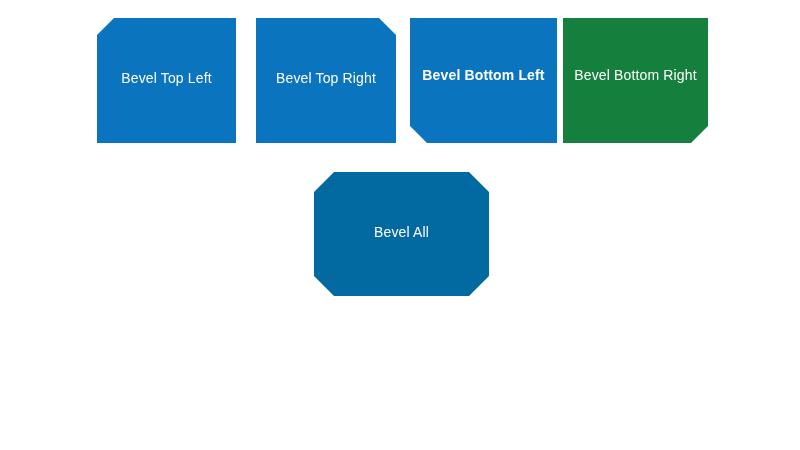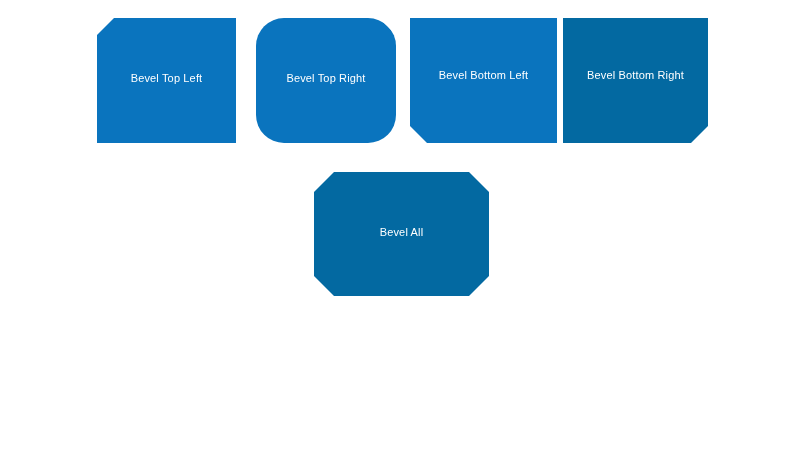--- a/index.html
+++ b/index.html
@@ -30,21 +30,21 @@
     color: #ffffff;
     display: flex;
     align-items: center;
     justify-content: center;
     text-align: center;
     box-sizing: border-box;
     user-select: none;
   }
 
   .bevel-label {
-    font-size: 11px;
+    font-size: 14px;
     line-height: 13px;
     letter-spacing: 0.15px;
     color: #ffffff;
     font-family: "Liberation Sans", sans-serif;
     white-space: nowrap;
   }
 
   
   #box-bevel-top-left {
     left: 97px;
@@ -54,21 +54,20 @@
     clip-path: polygon(17px 0, 100% 0, 100% 100%, 0 100%, 0 17px);
   }
   #box-bevel-top-left .bevel-label { transform: translateY(-2px); }
 
   #box-bevel-top-right {
     left: 256px;
     top: 18px;
     width: 140px;
     height: 125px;
     clip-path: polygon(0 0, calc(100% - 17px) 0, 100% 17px, 100% 100%, 0 100%);
-    border-radius: 28px;
   }
   #box-bevel-top-right .bevel-label { transform: translateY(-2px); }
 
   #box-bevel-bottom-left {
     left: 410px;
     top: 18px;
     width: 147px;
     height: 125px;
     clip-path: polygon(0 0, 100% 0, 100% 100%, 17px 100%, 0 calc(100% - 17px));
   }
@@ -108,25 +107,25 @@
 <div id="stage">
 
   <div class="bevel-box" id="box-bevel-top-left" style="background: rgb(10, 116, 190);">
     <span class="bevel-label" style="color: rgb(255, 255, 255);">Bevel Top Left</span>
   </div>
 
   <div class="bevel-box" id="box-bevel-top-right" style="background: rgb(10, 116, 190);">
     <span class="bevel-label" style="color: rgb(255, 255, 255);">Bevel Top Right</span>
   </div>
 
-  <div class="bevel-box" id="box-bevel-bottom-left" style="background: rgb(10, 116, 190);">
+  <div class="bevel-box" id="box-bevel-bottom-left" style="background: rgb(10, 116, 190); font-weight: bold;">
     <span class="bevel-label" style="color: rgb(255, 255, 255);">Bevel Bottom Left</span>
   </div>
 
-  <div class="bevel-box" id="box-bevel-bottom-right" style="background: #0369a1;">
+  <div class="bevel-box" id="box-bevel-bottom-right" style="background: #15803d;">
     <span class="bevel-label" style="color: rgb(255, 255, 255);">Bevel Bottom Right</span>
   </div>
 
   <div class="bevel-box" id="box-bevel-all" style="background: #0369a1;">
     <span class="bevel-label" style="color: rgb(255, 255, 255);">Bevel All</span>
   </div>
 
 </div>
 
 </body></html>

